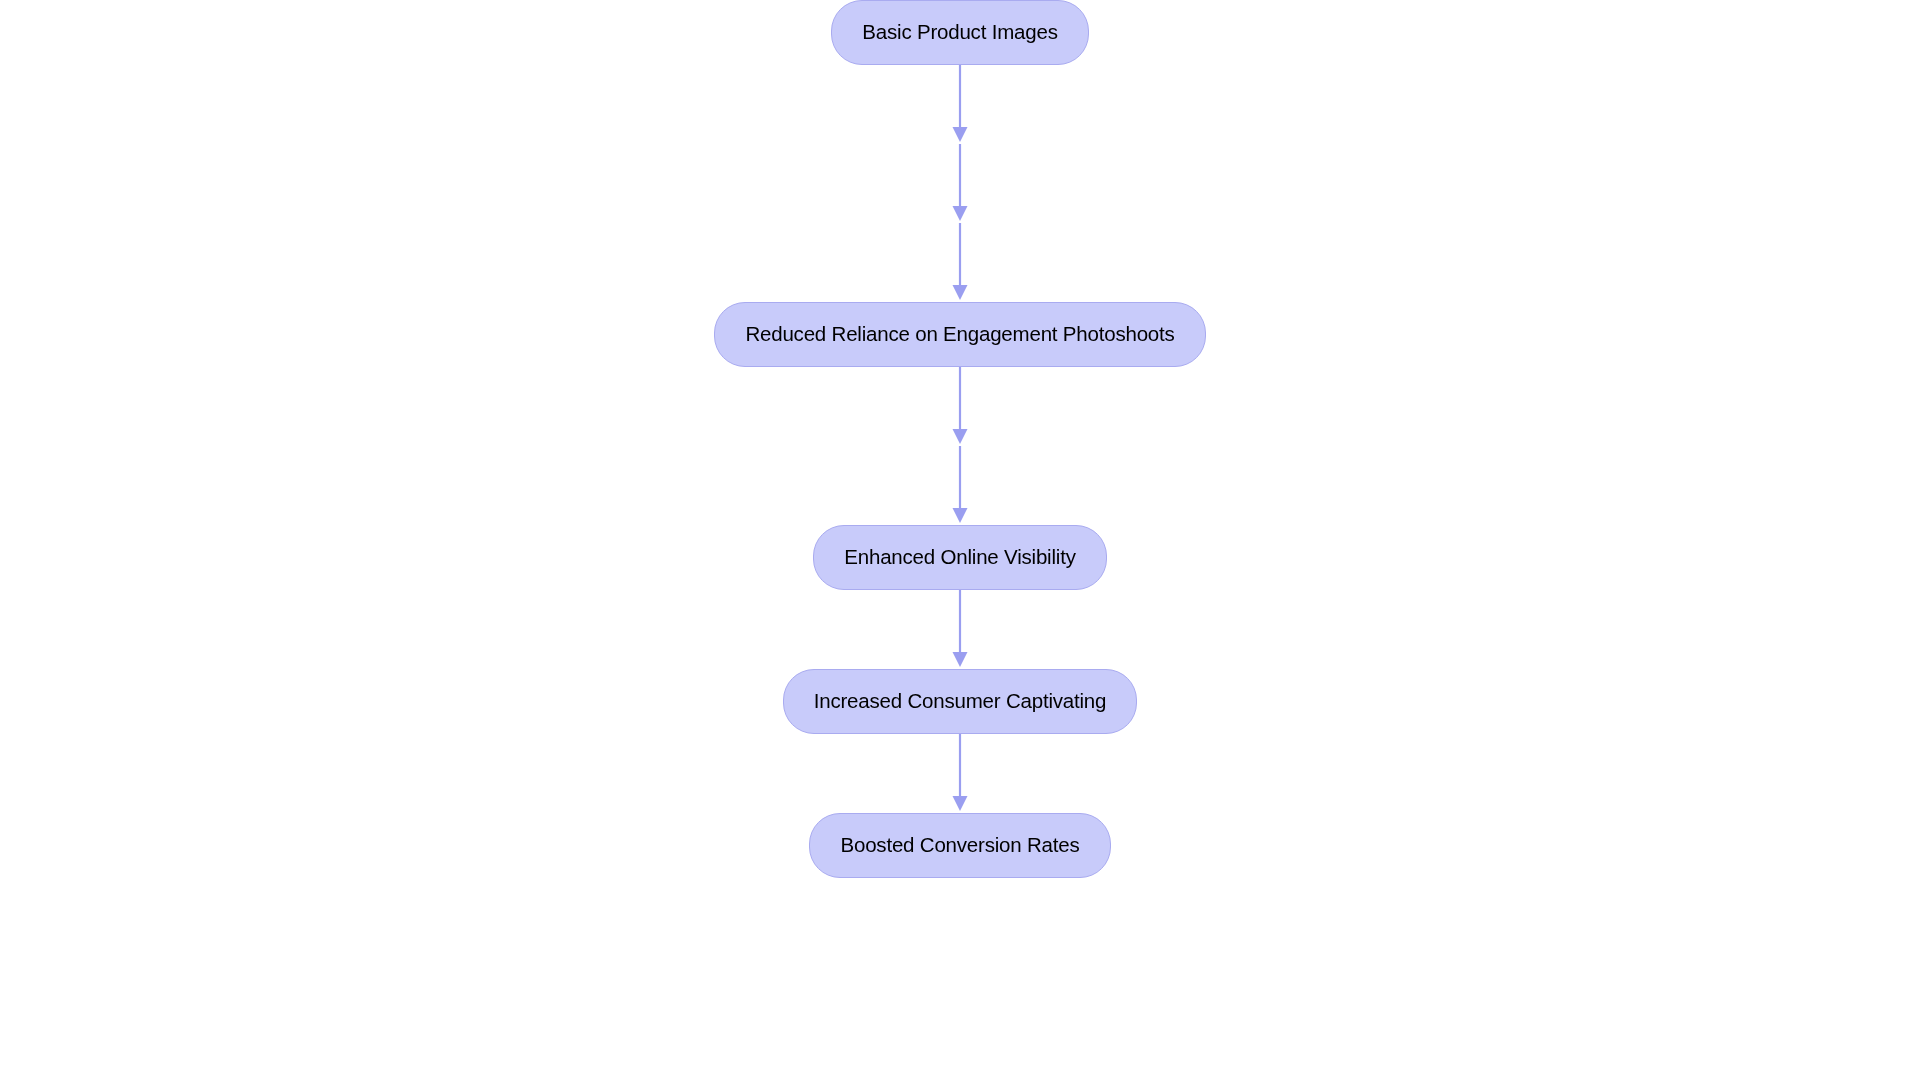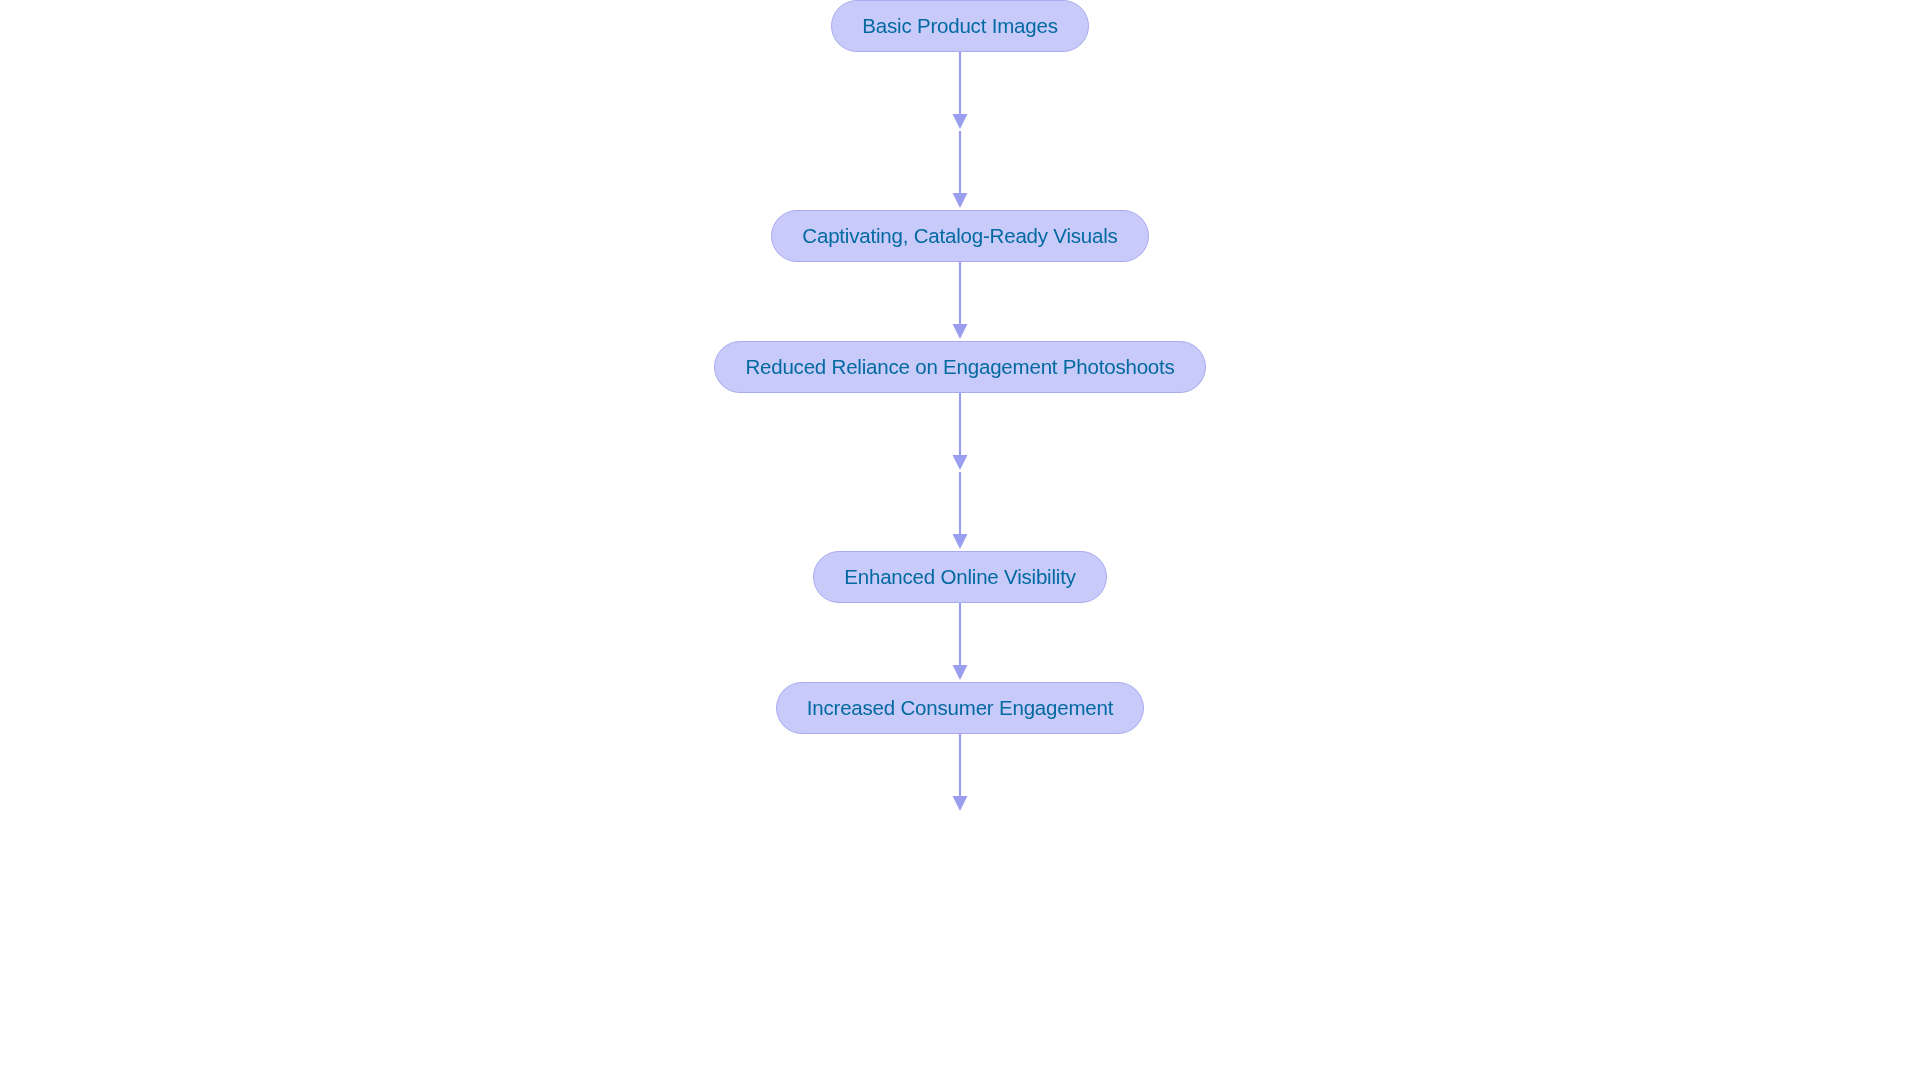--- a/index.html
+++ b/index.html
@@ -34,29 +34,29 @@
   }
 
   .flow-step {
     display: flex;
     flex-direction: column;
     align-items: center;
   }
 
   .node {
     box-sizing: border-box;
-    height: 52px;
+    height: 65px;
     padding: 0 30px;
     display: flex;
     align-items: center;
     justify-content: center;
     background: #c8cbfa;
     border: 1.4px solid #a9abf0;
     border-radius: 31px;
-    color: #0369a1;
+    color: #000000;
     font-size: 20.5px;
     font-family: "Liberation Sans", sans-serif;
     letter-spacing: -0.2px;
     white-space: nowrap;
     line-height: 1;
   }
 
   .node-label {
     display: block;
   }
@@ -94,25 +94,20 @@
     </div>
 
 
     <div class="connector">
       <svg viewBox="0 0 24 79" xmlns="http://www.w3.org/2000/svg">
         <line x1="12" y1="0" x2="12" y2="62" stroke="#9a9ef0" stroke-width="2.2"></line>
         <polygon points="4.5,62 19.5,62 12,77" fill="#9a9ef0"></polygon>
       </svg>
     </div>
 
-    <div class="flow-step">
-      <div class="node">
-        <span class="node-label">Captivating, Catalog-Ready Visuals</span>
-      </div>
-    </div>
 
     <div class="connector">
       <svg viewBox="0 0 24 79" xmlns="http://www.w3.org/2000/svg">
         <line x1="12" y1="0" x2="12" y2="62" stroke="#9a9ef0" stroke-width="2.2"></line>
         <polygon points="4.5,62 19.5,62 12,77" fill="#9a9ef0"></polygon>
       </svg>
     </div>
 
     <div class="flow-step">
       <div class="node">
@@ -143,26 +138,31 @@
 
     <div class="connector">
       <svg viewBox="0 0 24 79" xmlns="http://www.w3.org/2000/svg">
         <line x1="12" y1="0" x2="12" y2="62" stroke="#9a9ef0" stroke-width="2.2"></line>
         <polygon points="4.5,62 19.5,62 12,77" fill="#9a9ef0"></polygon>
       </svg>
     </div>
 
     <div class="flow-step">
       <div class="node">
-        <span class="node-label">Increased Consumer Engagement</span>
+        <span class="node-label">Increased Consumer Captivating</span>
       </div>
     </div>
 
     <div class="connector">
       <svg viewBox="0 0 24 79" xmlns="http://www.w3.org/2000/svg">
         <line x1="12" y1="0" x2="12" y2="62" stroke="#9a9ef0" stroke-width="2.2"></line>
         <polygon points="4.5,62 19.5,62 12,77" fill="#9a9ef0"></polygon>
       </svg>
     </div>
 
+    <div class="flow-step">
+      <div class="node">
+        <span class="node-label">Boosted Conversion Rates</span>
+      </div>
+    </div>
 
   </div>
 </div>
 
 </body></html>

